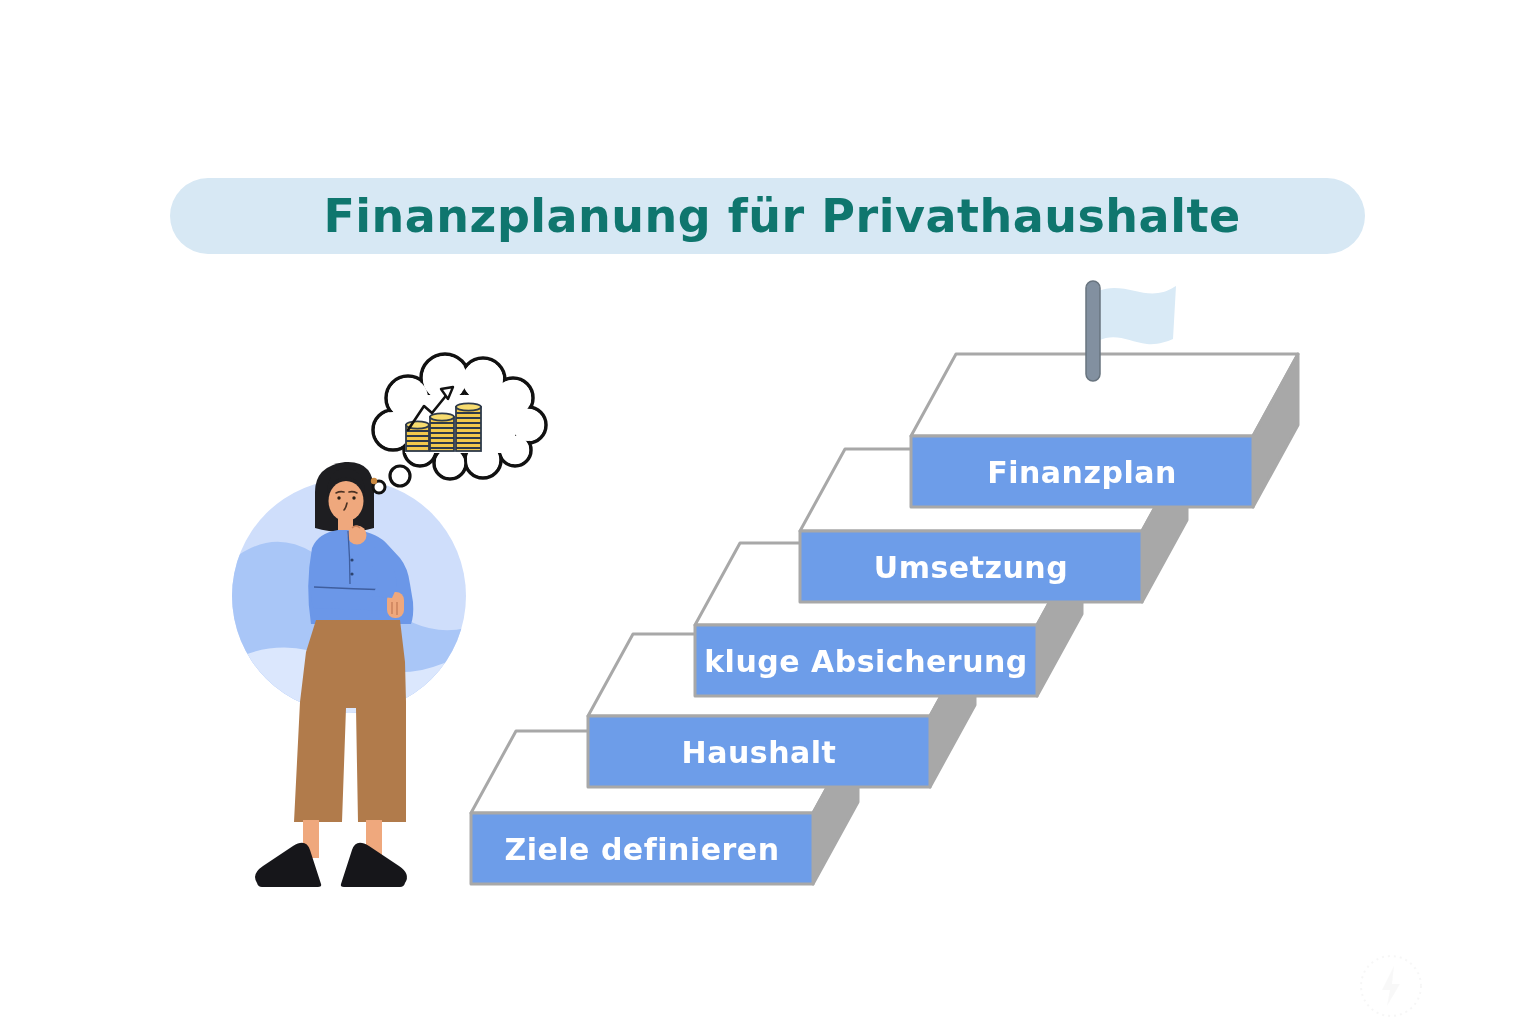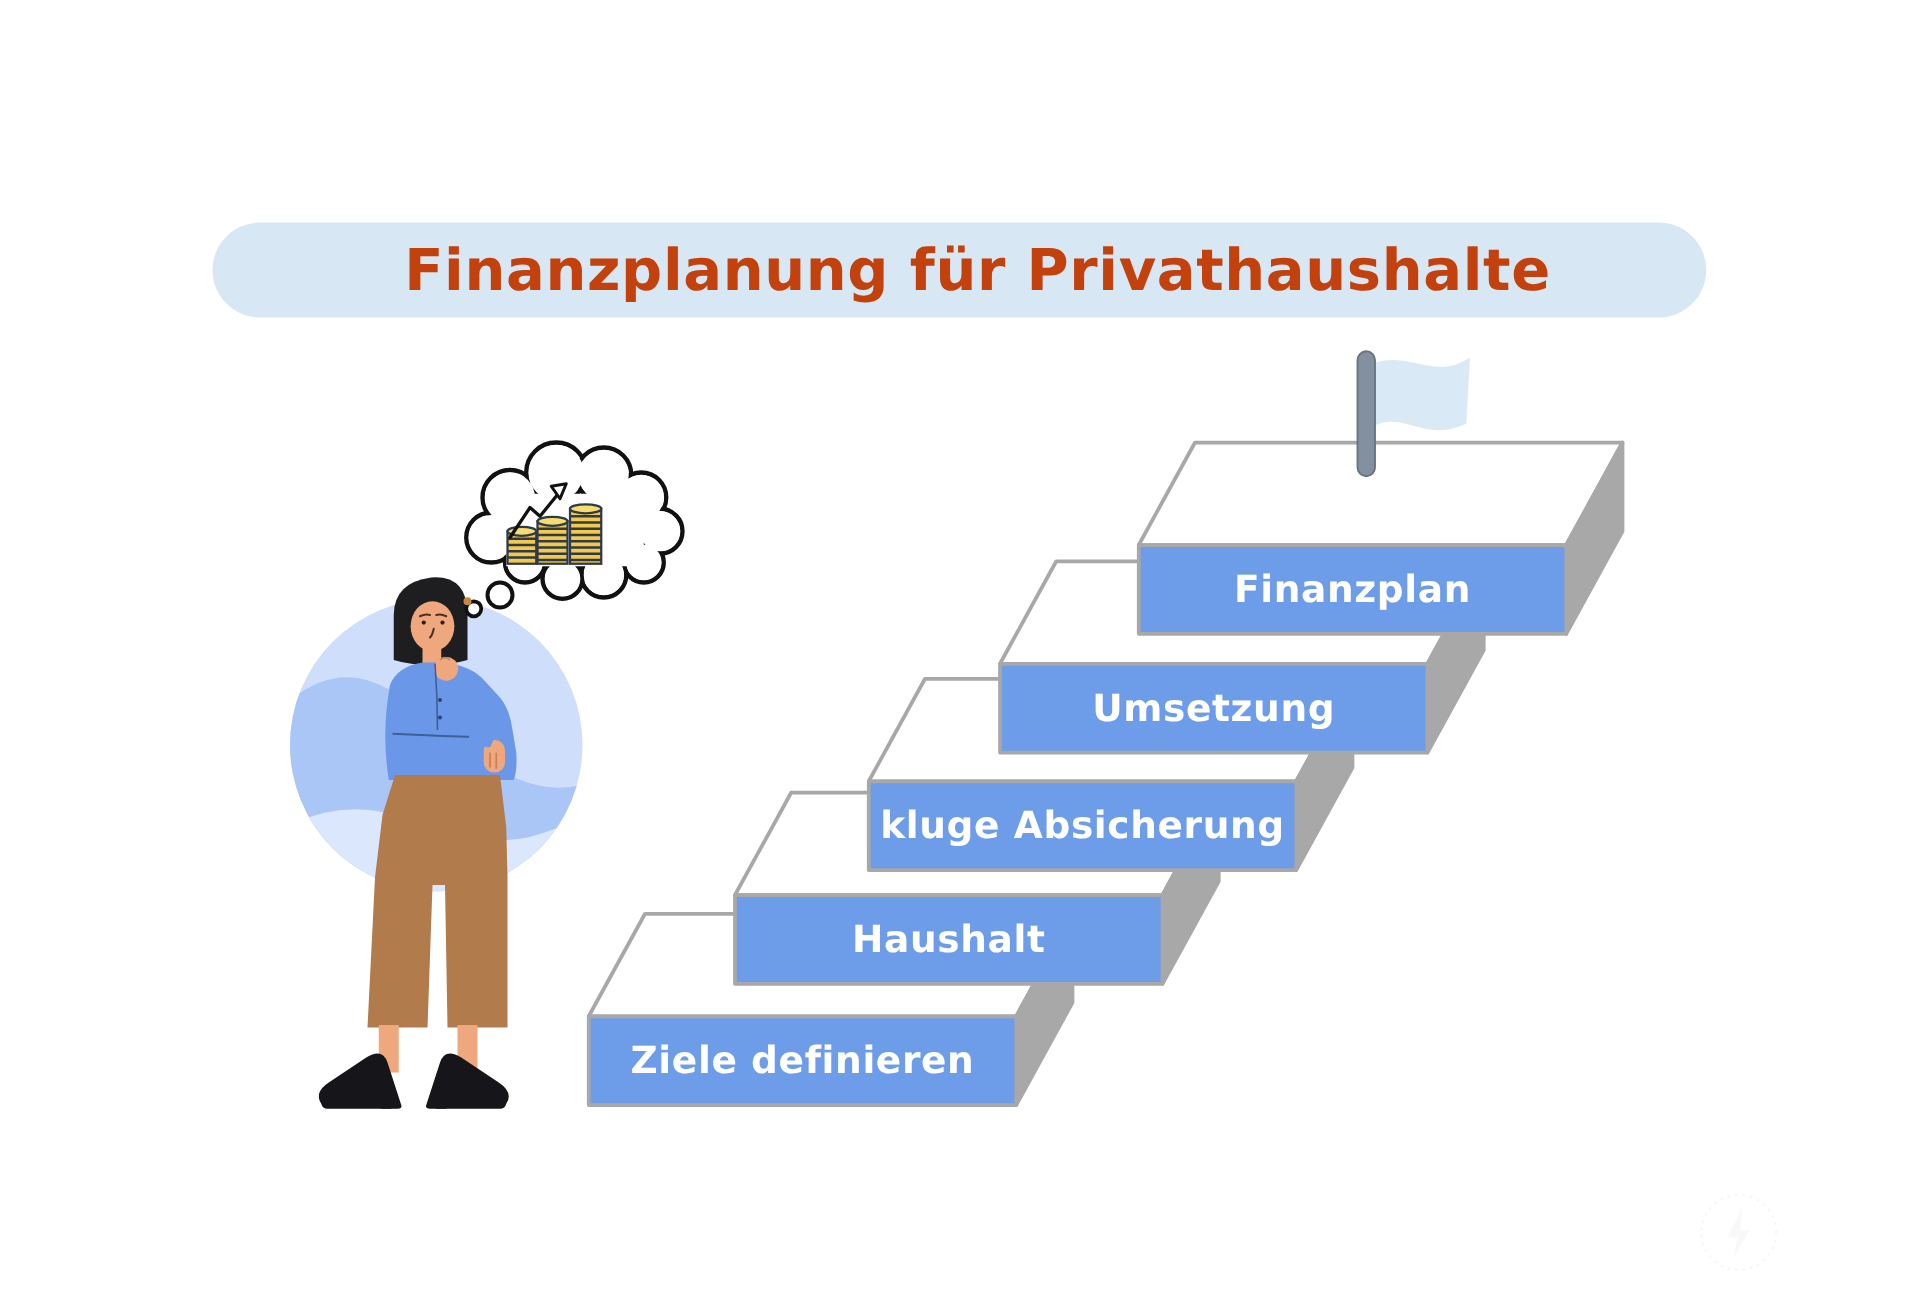--- a/index.html
+++ b/index.html
@@ -6,21 +6,21 @@
   .canvas{
     position:relative;width:1536px;height:1034px;background:#ffffff;overflow:hidden;
     font-family:"DejaVu Sans","Liberation Sans",sans-serif;
   }
   .title-pill{
     position:absolute;left:170px;top:178px;width:1195px;height:76px;
     background:#d7e8f4;border-radius:38px;
     display:flex;align-items:center;justify-content:center;
   }
   .title-text{
-    font-size:46px;font-weight:bold;color:#c2410c;letter-spacing:0.5px;white-space:nowrap;margin-left:29px;
+    font-size:46px;font-weight:bold;color:#0f766e;letter-spacing:0.5px;white-space:nowrap;margin-left:29px;
   }
   .scene{position:absolute;left:0;top:0;width:1536px;height:1034px;}
   svg text.step-label{
     font-family:"DejaVu Sans","Liberation Sans",sans-serif;
     font-size:30px;font-weight:bold;fill:#ffffff;letter-spacing:0.5px;
   }
 </style>
 </head>
 <body>
 

